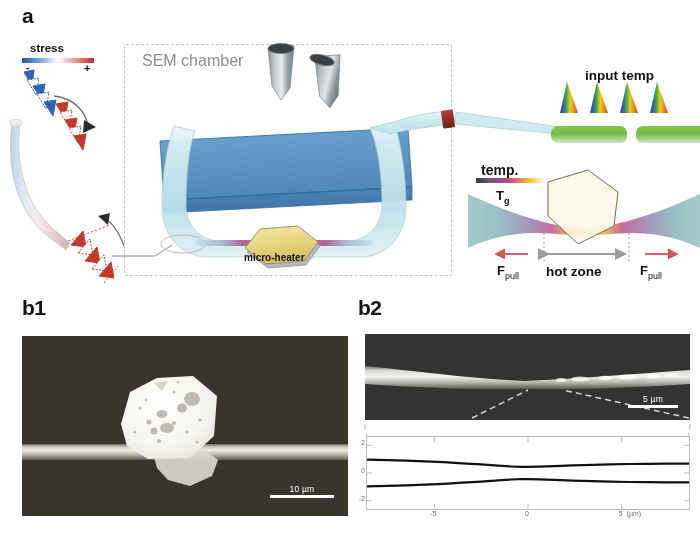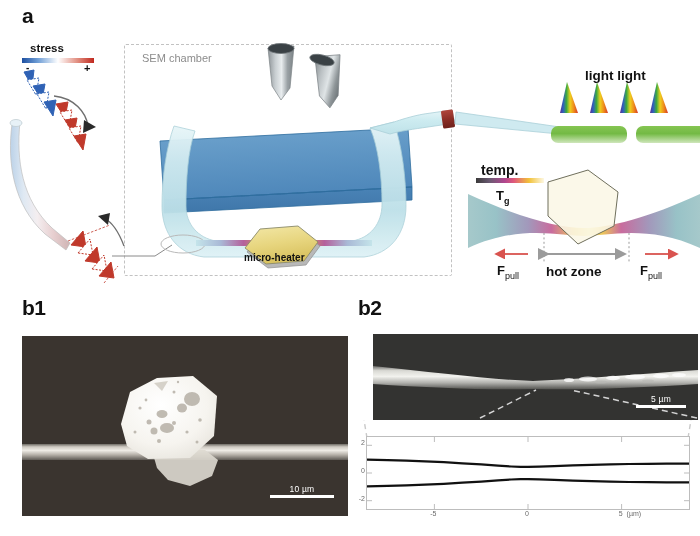--- a/index.html
+++ b/index.html
@@ -10,21 +10,21 @@
 
   
   .panel-letter{position:absolute;font-weight:bold;font-size:21px;color:#111;letter-spacing:-.5px;}
   #lbl-a{left:22px;top:4px;}
   #lbl-b1{left:22px;top:296px;}
   #lbl-b2{left:358px;top:296px;}
 
   
   #sem-box{position:absolute;left:124px;top:44px;width:326px;height:230px;
            border:1.6px dashed #c2c2c2;border-radius:2px;}
-  #sem-chamber-label{position:absolute;left:142px;top:52px;font-size:11px;color:#8c8c8c;}
+  #sem-chamber-label{position:absolute;left:142px;top:52px;font-size:16px;color:#8c8c8c;}
 
   
   #stress-label{position:absolute;left:30px;top:42px;font-size:11.5px;font-weight:bold;color:#111;}
   #stress-bar{position:absolute;left:22px;top:58px;width:72px;height:5px;
       background:linear-gradient(to right,#1d4fa0 0%,#6f9ed6 22%,#ffffff 50%,#e08a7c 78%,#c0281e 100%);}
   #stress-minus{position:absolute;left:26px;top:62px;font-size:10px;font-weight:bold;color:#111;}
   #stress-plus{position:absolute;left:84px;top:62px;font-size:11px;font-weight:bold;color:#111;}
 
   
   #microheater-label{position:absolute;left:244px;top:252px;font-size:10px;font-weight:bold;color:#111;}
@@ -41,21 +41,21 @@
 
   
   .fpull{position:absolute;font-size:13px;font-weight:bold;color:#111;}
   #fpull-left{left:497px;top:263px;}
   #fpull-right{left:640px;top:263px;}
   .fpull sub{font-size:9px;font-weight:normal;}
   #hotzone-label{position:absolute;left:546px;top:264px;font-size:13.5px;font-weight:bold;color:#111;}
 
   
   #b1-image{position:absolute;left:22px;top:336px;width:326px;height:180px;background:#c2410c;overflow:hidden;}
-  #b2-image{position:absolute;left:365px;top:334px;width:325px;height:86px;background:#333331;overflow:hidden;margin-left:8px;}
+  #b2-image{position:absolute;left:365px;top:334px;width:325px;height:86px;background:#333331;overflow:hidden;}
 
   .scalebar-wrap{position:absolute;text-align:center;color:#fff;}
   .scalebar-text{font-size:8.5px;color:#fff;line-height:10px;letter-spacing:.2px;}
   .scalebar-line{height:3.5px;background:#fff;margin-top:1px;}
 
   
   #b2-plot{position:absolute;left:366px;top:436px;width:322px;height:72px;
            background:#fff;border:1px solid #bdbdbd;}
   .axis-tick-label{position:absolute;font-size:7px;color:#6b6b6b;}
   #b2-xunit{position:absolute;font-size:7px;color:#6b6b6b;}
@@ -283,21 +283,21 @@
       <line x1="629" y1="233" x2="629" y2="262" stroke="#9b9b9b" stroke-width="1" stroke-dasharray="2,2.4"></line>
 
       <line x1="548" y1="254" x2="625" y2="254" stroke="#9b9b9b" stroke-width="2" marker-start="url(#arrowGray)" marker-end="url(#arrowGray)"></line>
 
       <line x1="528" y1="254" x2="496" y2="254" stroke="#d9534f" stroke-width="1.8" marker-end="url(#arrowRed)"></line>
       <line x1="645" y1="254" x2="677" y2="254" stroke="#d9534f" stroke-width="1.8" marker-end="url(#arrowRed)"></line>
     </g>
   </svg>
 
   <div id="microheater-label" class="nosel">micro-heater</div>
-  <div id="inputlight-label" class="nosel">light light</div>
+  <div id="inputlight-label" class="nosel">input temp</div>
 
   <div id="temp-label" class="nosel">temp.</div>
   <div id="temp-bar"></div>
   <div id="tg-label" class="nosel"><span>T</span><sub>g</sub></div>
 
   <div class="fpull nosel" id="fpull-left"><span>F</span><sub>pull</sub></div>
   <div id="hotzone-label" class="nosel">hot zone</div>
   <div class="fpull nosel" id="fpull-right"><span>F</span><sub>pull</sub></div>
 
   <div id="b1-image">

